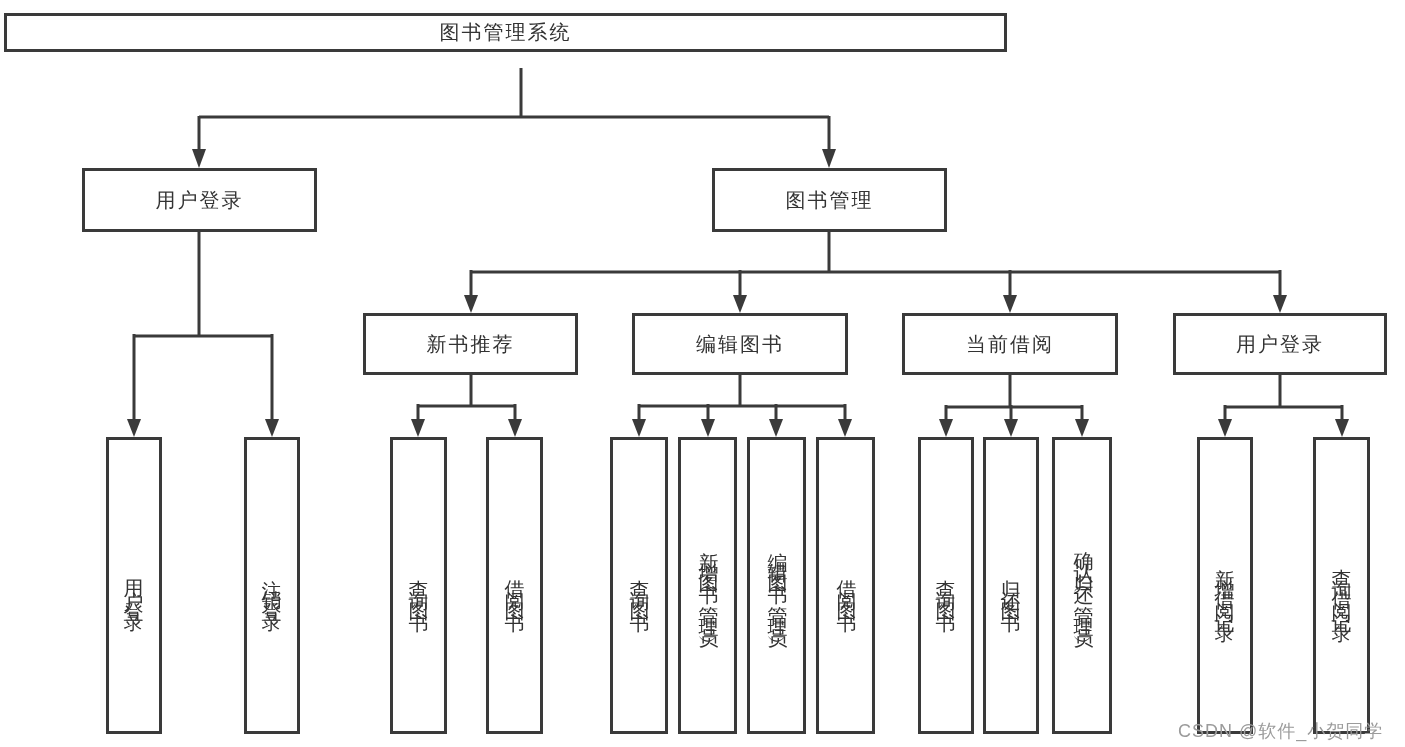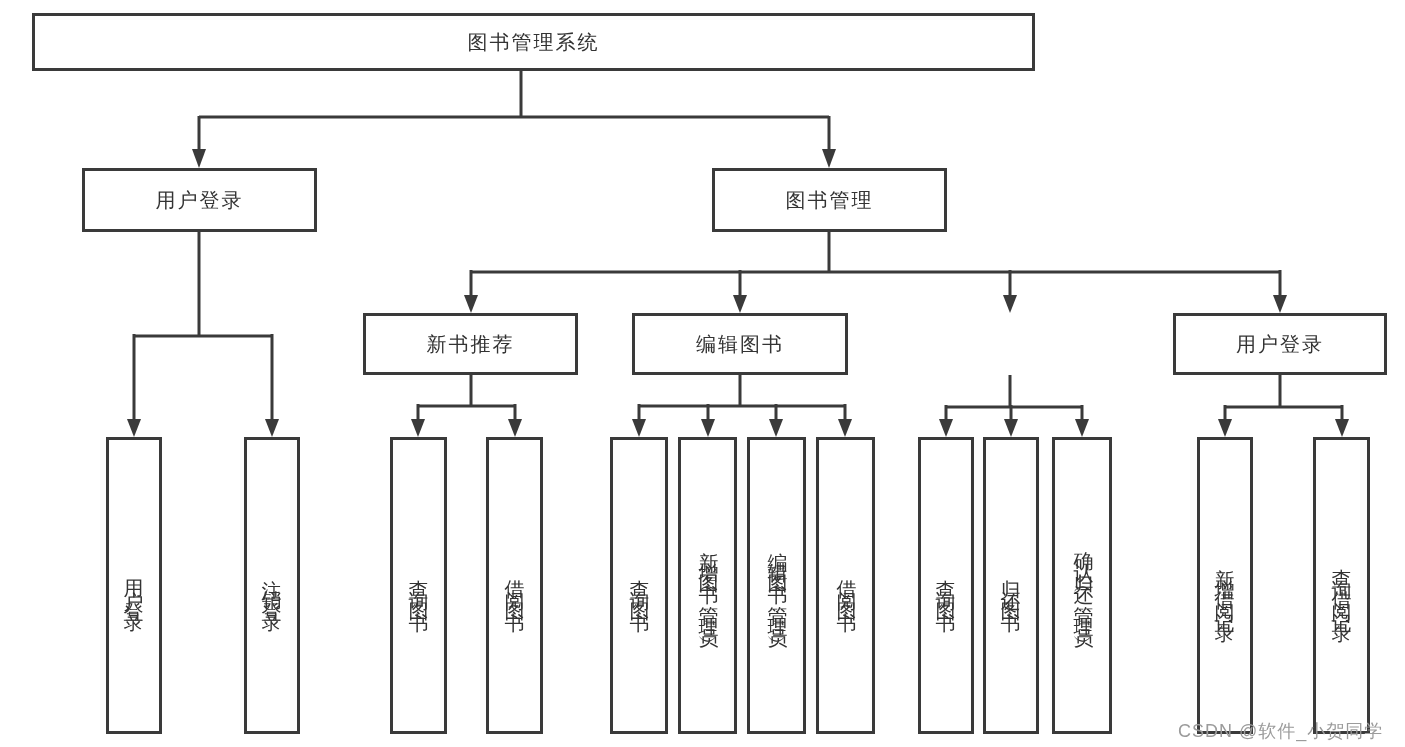--- a/index.html
+++ b/index.html
@@ -8,21 +8,21 @@
     font-family:"Liberation Sans",sans-serif;color:#333333;
   }
   .connectors{position:absolute;left:0;top:0;width:1405px;height:747px;}
   .connectors path{stroke:#3a3a3a;stroke-width:3;fill:none;}
   .connectors polygon{fill:#3a3a3a;stroke:none;}
   .node{
     position:absolute;box-sizing:border-box;background:#ffffff;
     border:3px solid #3a3a3a;display:flex;align-items:center;justify-content:center;
     font-size:20px;letter-spacing:2px;color:#333333;
   }
-  .root{left:32px;top:13px;width:1003px;height:58px;}
+  .root{left:4px;top:13px;width:1003px;height:39px;}
   .lvl2{top:168px;width:235px;height:64px;}
   .lvl3{top:313px;height:62px;}
   .vbox{
     position:absolute;top:437px;height:297px;box-sizing:border-box;background:#ffffff;
     border:3px solid #3a3a3a;
     writing-mode:vertical-rl;text-orientation:mixed;text-align:center;
     font-size:20px;letter-spacing:11px;line-height:50px;color:#333333;
   }
   .watermark{
     position:absolute;left:1178px;top:719px;width:226px;
@@ -77,20 +77,21 @@
     </g>
   </svg>
 
   <div class="node root">图书管理系统</div>
 
   <div class="node lvl2" style="left:82px;">用户登录</div>
   <div class="node lvl2" style="left:712px;">图书管理</div>
 
   <div class="node lvl3" style="left:363px;width:215px;">新书推荐</div>
   <div class="node lvl3" style="left:632px;width:216px;">编辑图书</div>
+  <div class="node lvl3" style="left:902px;width:216px;">当前借阅</div>
   <div class="node lvl3" style="left:1173px;width:214px;">用户登录</div>
 
   <div class="vbox" style="left:106px;width:56px;">用户登录</div>
   <div class="vbox" style="left:244px;width:56px;">注销登录</div>
 
   <div class="vbox" style="left:390px;width:57px;">查询图书</div>
   <div class="vbox" style="left:486px;width:57px;">借阅图书</div>
 
   <div class="vbox" style="left:610px;width:58px;">查询图书</div>
   <div class="vbox" style="left:678px;width:59px;">新增图书（管理员）</div>

